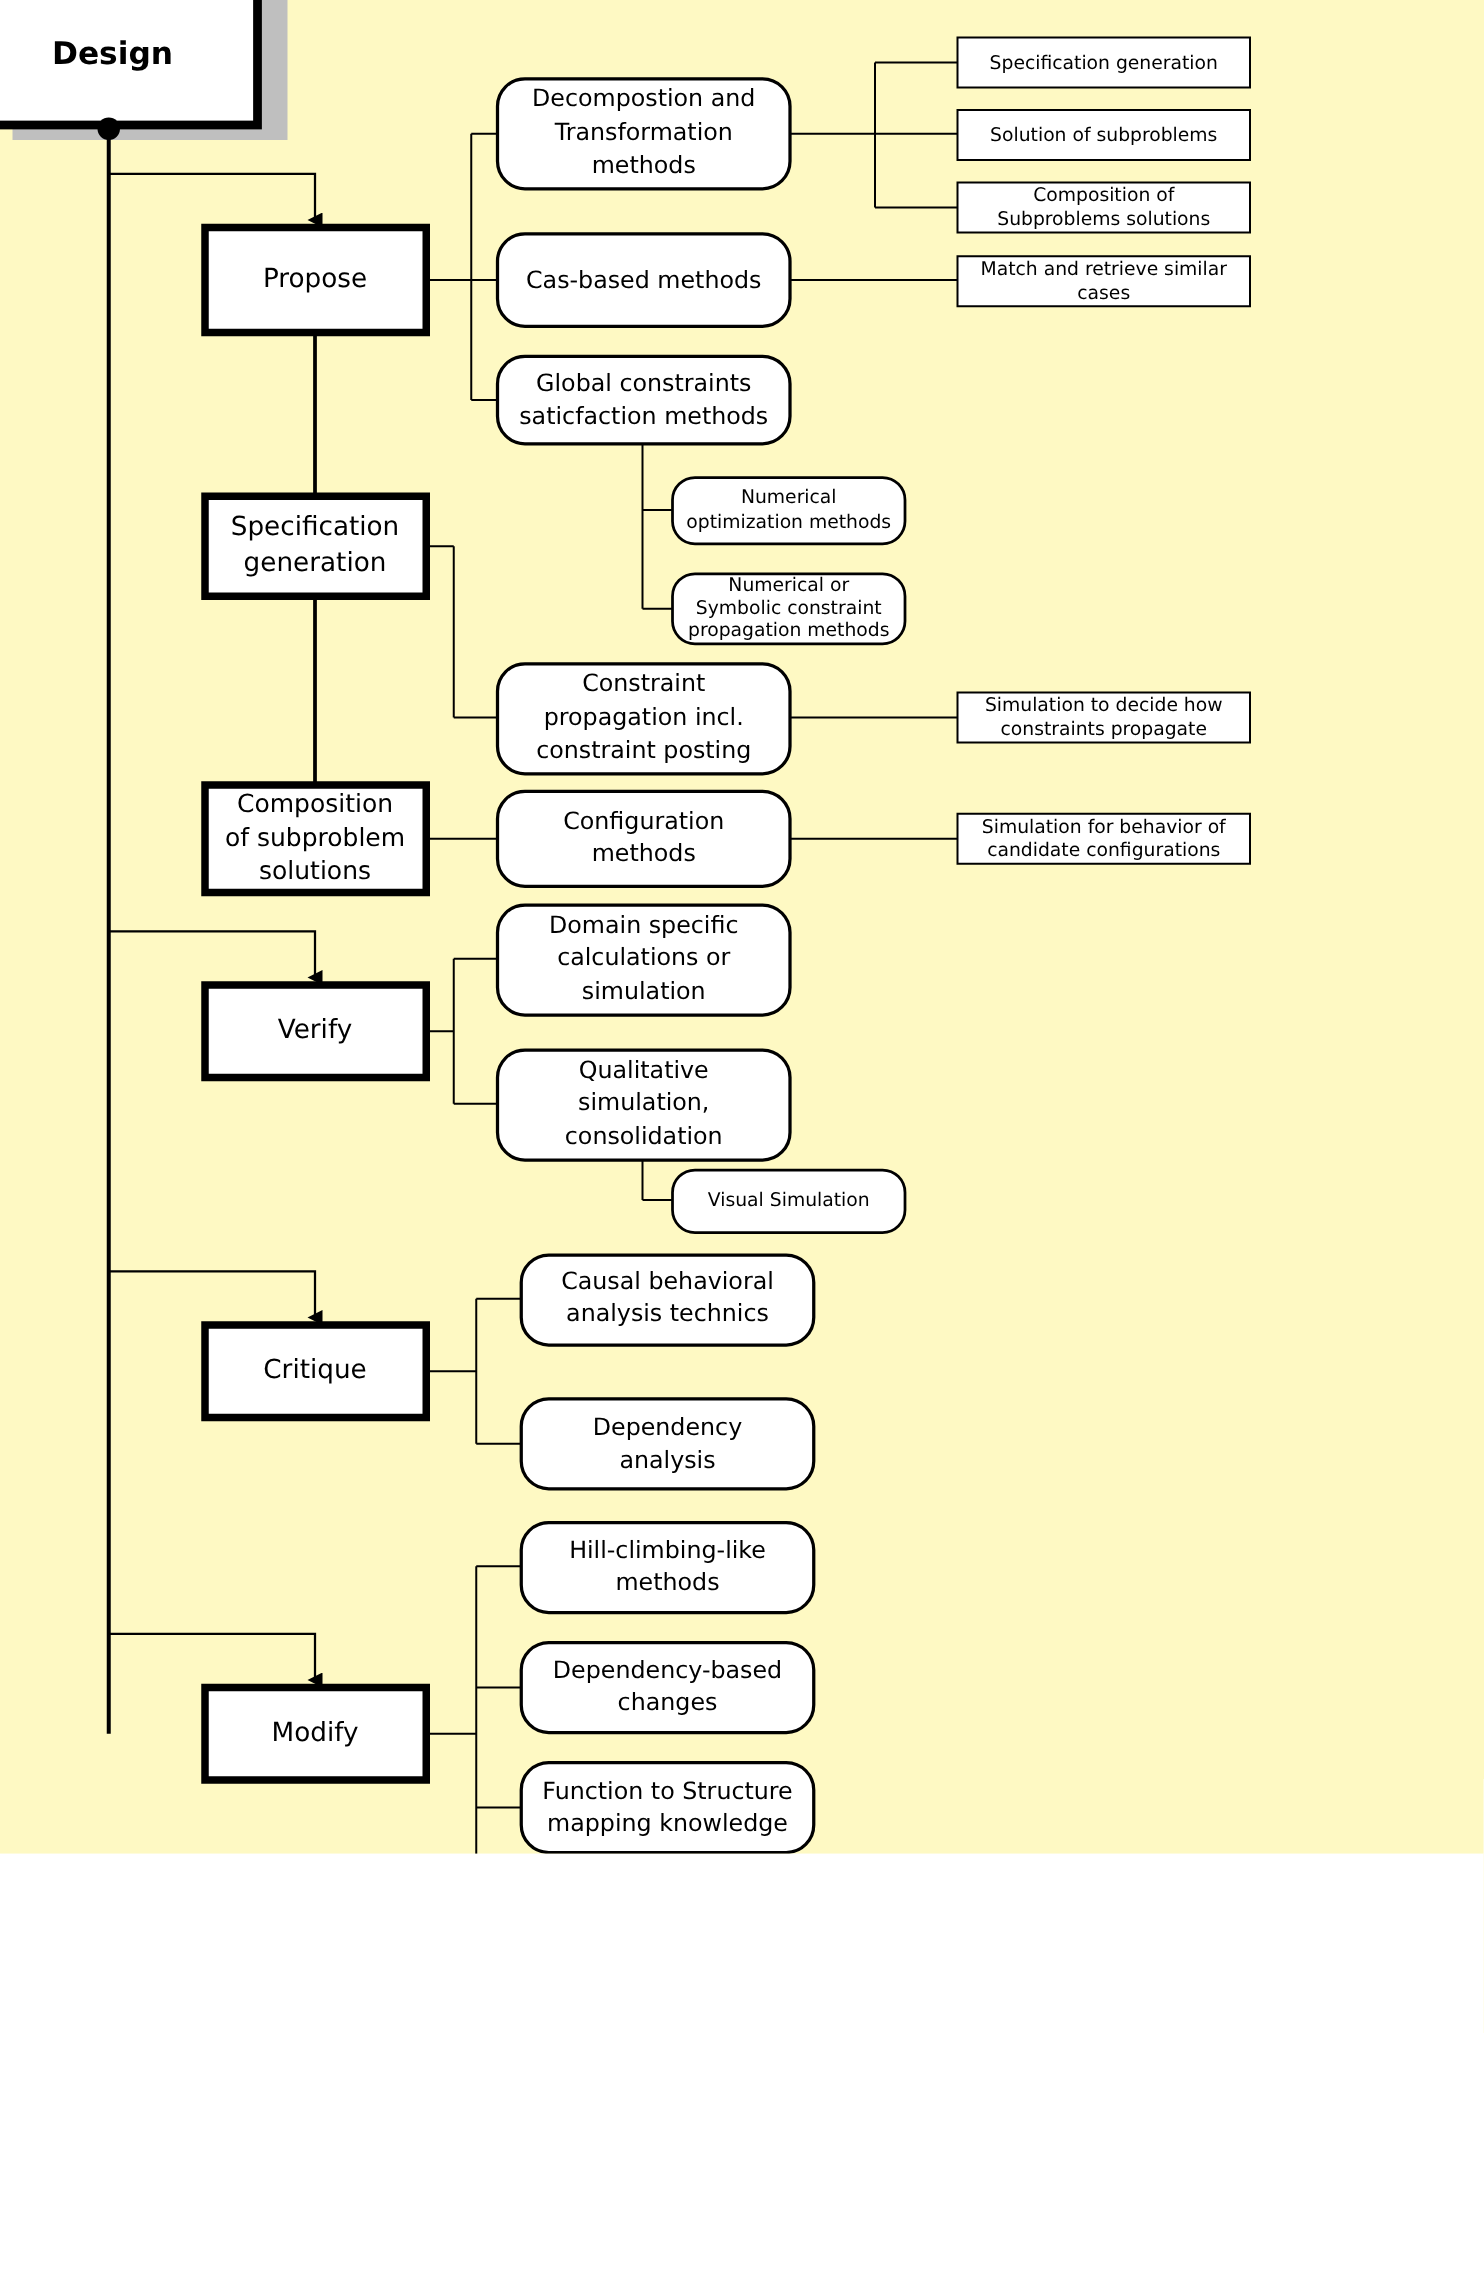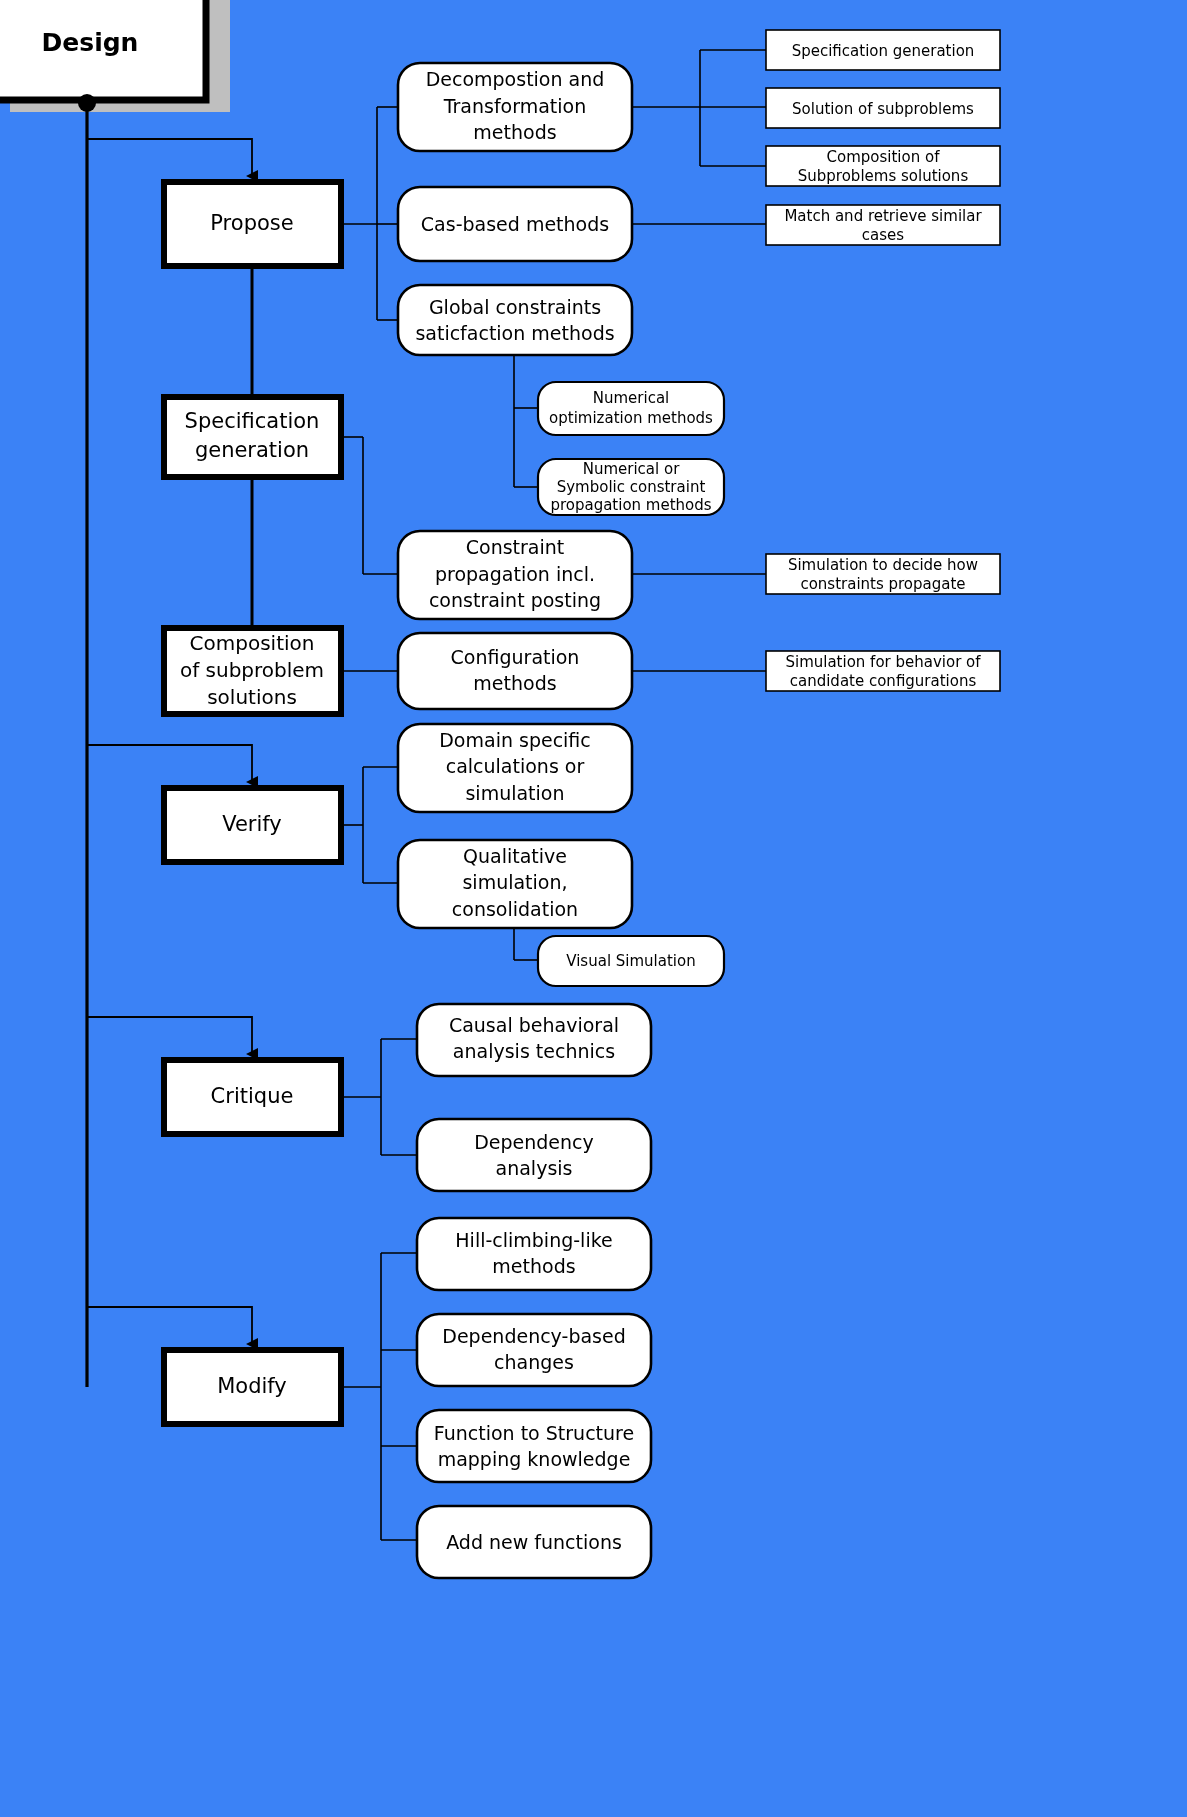--- a/index.html
+++ b/index.html
@@ -1,17 +1,17 @@
 <!DOCTYPE html>
 <html><head>
 <meta charset="utf-8">
 <style>
   html,body{margin:0;padding:0;background:#ffffff;}
   body{font-family:"DejaVu Sans", sans-serif;}
-  #stage{position:relative;width:1187px;height:1817px;background:#3b82f6;overflow:hidden;}
+  #stage{position:relative;width:1187px;height:1483px;background:#fef9c3;overflow:hidden;}
   svg{position:absolute;top:0;left:0;width:1187px;height:1817px;}
   .lbl{font-family:"DejaVu Sans", sans-serif;fill:#000;text-anchor:middle;dominant-baseline:middle;}
 </style>
 </head>
 <body>
 
 <div id="stage">
   <svg viewBox="0 0 1187 1817" xmlns="http://www.w3.org/2000/svg">
     <defs>
       <marker id="arrow" markerWidth="14" markerHeight="14" refX="6" refY="6" orient="auto" markerUnits="userSpaceOnUse">

